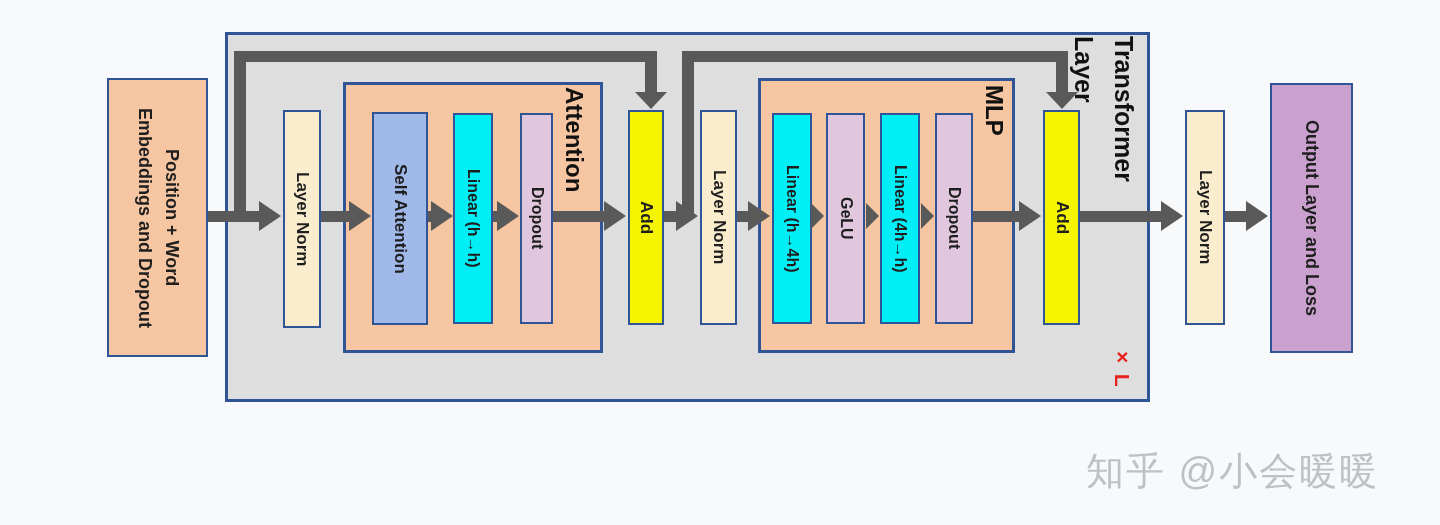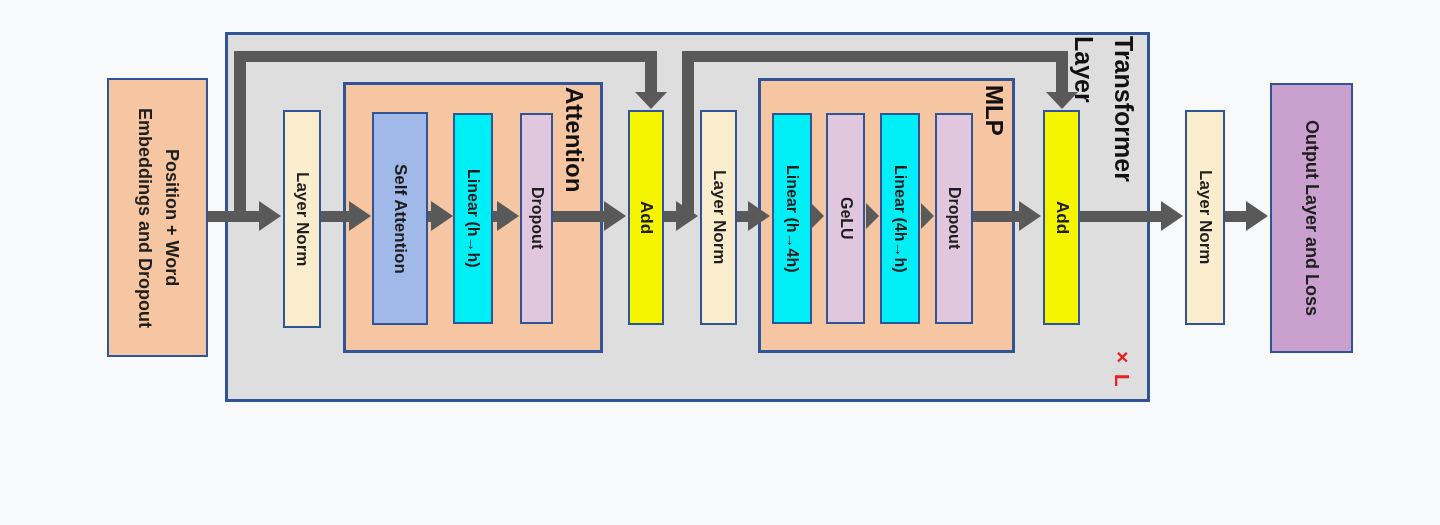--- a/index.html
+++ b/index.html
@@ -160,14 +160,15 @@
   <div class="arrow" style="left:234px; top:51px; width:423px; height:11px;"></div>
   <div class="arrow" style="left:645px; top:51px; width:12px; height:42px;"></div>
   <div class="ah-d" style="left:635px; top:92px;"></div>
 
   <div class="arrow" style="left:682px; top:57px; width:12px; height:156px;"></div>
   <div class="arrow" style="left:682px; top:51px; width:386px; height:11px;"></div>
   <div class="arrow" style="left:1056px; top:51px; width:12px; height:42px;"></div>
   <div class="ah-d" style="left:1046px; top:92px;"></div>
 
 
+  <div class="watermark">知乎 @小会暖暖</div>
 
 </div>
 
 </body></html>

